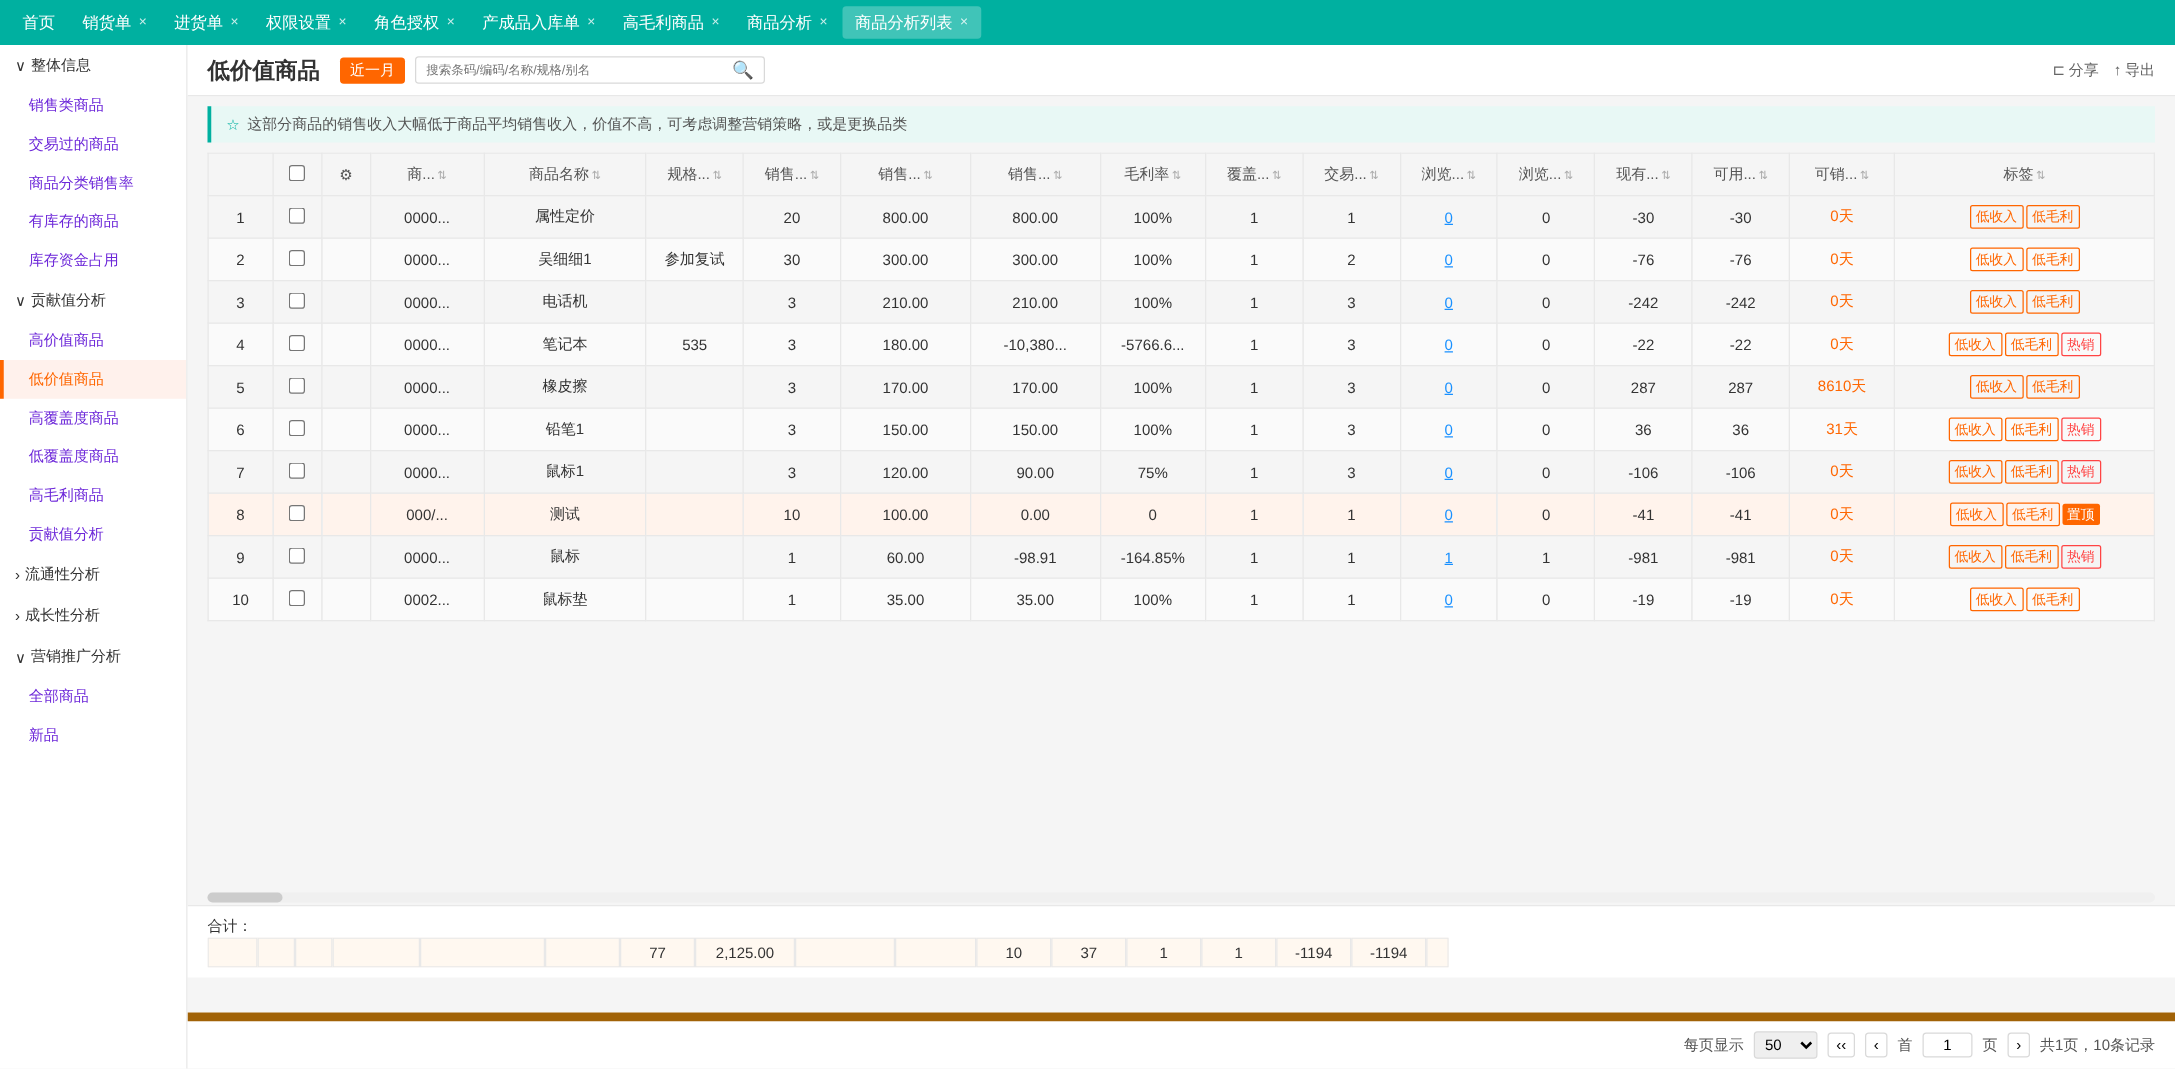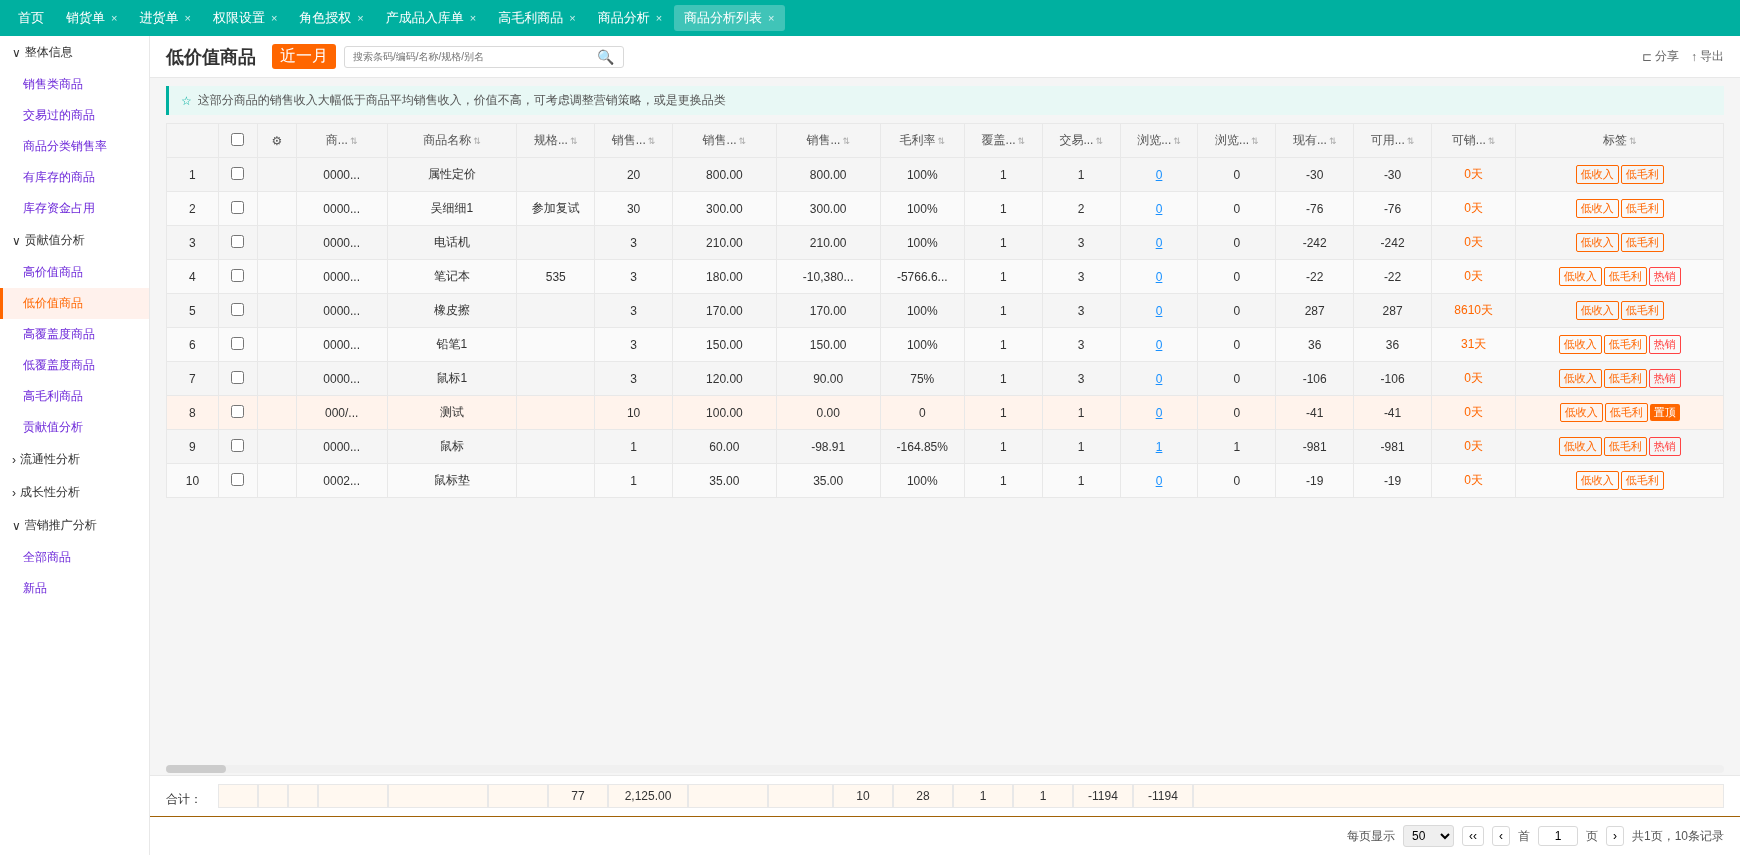--- a/index.html
+++ b/index.html
@@ -42,21 +42,21 @@
     .main { flex: 1; display: flex; flex-direction: column; overflow: hidden; }
 
     
     .toolbar {
       display: flex; align-items: center; padding: 8px 16px; gap: 8px;
       background: #fff; border-bottom: 1px solid #e8e8e8;
     }
     .page-title { font-size: 18px; font-weight: bold; color: #333; margin-right: 8px; }
     .time-filter-btn {
       background: #ff6600; color: #fff; border: none; border-radius: 3px;
-      padding: 2px 8px; font-size: 16px; cursor: pointer;
+      padding: 2px 8px; font-size: 12px; cursor: pointer;
     }
     .search-box {
       display: flex; align-items: center; border: 1px solid #d9d9d9;
       border-radius: 3px; padding: 2px 8px; gap: 4px; flex: 1; max-width: 280px;
     }
     .search-box input {
       border: none; outline: none; font-size: 10px; width: 100%; color: #999;
     }
     .search-icon { color: #ff6600; font-size: 14px; }
     .toolbar-actions { margin-left: auto; display: flex; gap: 12px; }
@@ -104,33 +104,33 @@
     .tag-low-profit { color: #ff6600; border: 1px solid #ff6600; }
     .tag-hot { color: #ff4444; border: 1px solid #ff4444; }
     .tag-recommend { background: #ff6600; color: #fff; }
 
     .days-text { color: #ff6600; font-size: 12px; }
     .link-text { color: #1890ff; text-decoration: underline; cursor: pointer; }
 
     
     .footer {
       background: #fff; border-top: 1px solid #e8e8e8;
-      padding: 8px 16px; display: flex; align-items: flex-end;
+      padding: 8px 16px; display: flex; align-items: flex-start; flex-direction: column;
     }
     .total-label { font-size: 12px; color: #333; margin-right: 16px; }
     .total-cell {
       padding: 4px 8px; background: #fff8f0; border: 1px solid #e8e8e8;
       font-size: 12px; text-align: center; white-space: nowrap;
     }
 
     
     .pagination {
       display: flex; align-items: center; justify-content: flex-end;
-      padding: 8px 16px; background: #fff; border-top: 1px solid #a16207;
-      gap: 8px; font-size: 12px; color: #555;
+      padding: 8px 16px; background: #fff; border-top: 7px solid #a16207;
+      gap: 8px; font-size: 12px; color: #555; margin-top: 28px;
     }
     .page-size-select {
       border: 1px solid #d9d9d9; border-radius: 3px;
       padding: 2px 4px; font-size: 12px;
     }
     .page-btn {
       padding: 2px 6px; border: 1px solid #d9d9d9; background: #fff;
       cursor: pointer; border-radius: 3px; font-size: 12px;
     }
     .page-btn:disabled { opacity: 0.5; cursor: default; }
@@ -531,21 +531,21 @@
         <div class="total-cell" style="width:30px;"></div>
         <div class="total-cell" style="width:30px;"></div>
         <div class="total-cell" style="width:70px;"></div>
         <div class="total-cell" style="width:100px;"></div>
         <div class="total-cell" style="width:60px;"></div>
         <div class="total-cell" style="width:60px;">77</div>
         <div class="total-cell" style="width:80px;">2,125.00</div>
         <div class="total-cell" style="width:80px;"></div>
         <div class="total-cell" style="width:65px;"></div>
         <div class="total-cell" style="width:60px;">10</div>
-        <div class="total-cell" style="width:60px;">28</div>
+        <div class="total-cell" style="width:60px;">37</div>
         <div class="total-cell" style="width:60px;">1</div>
         <div class="total-cell" style="width:60px;">1</div>
         <div class="total-cell" style="width:60px;">-1194</div>
         <div class="total-cell" style="width:60px;">-1194</div>
         <div class="total-cell" style="flex:1;"></div>
       </div>
     </div>
 
     <div class="pagination">
       <span>每页显示</span>

